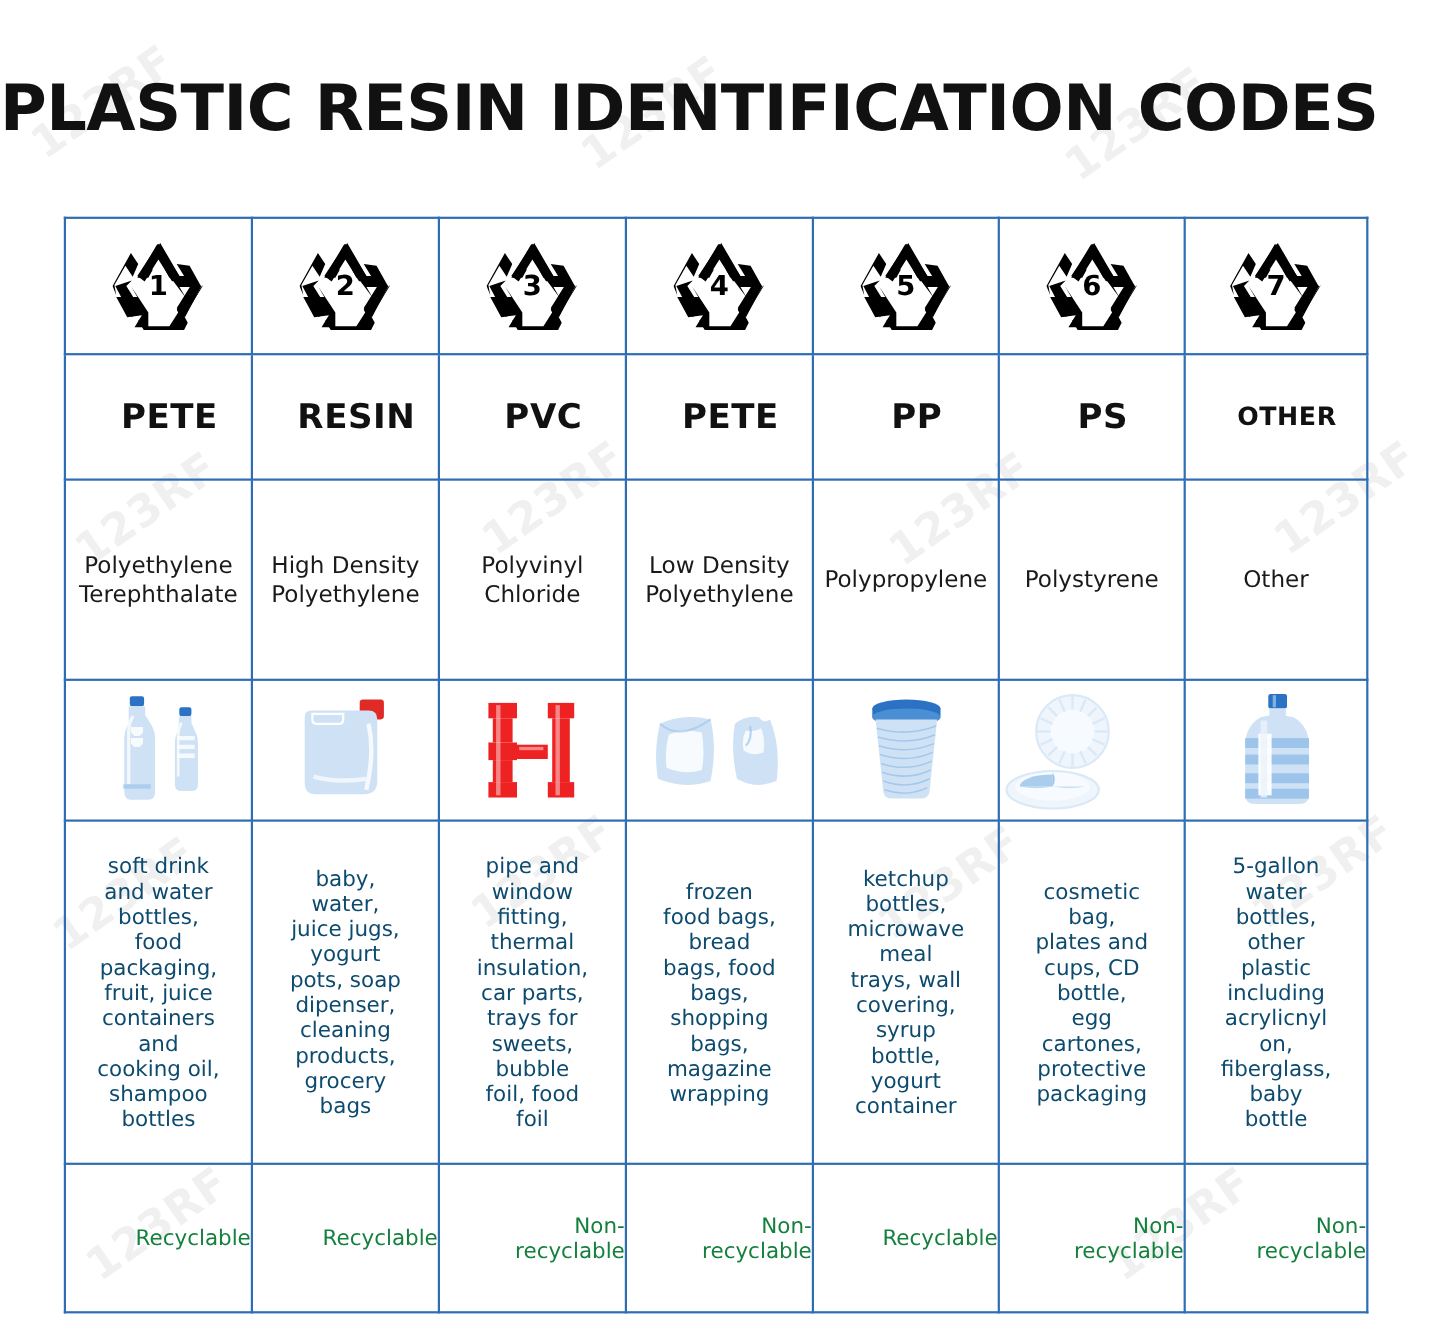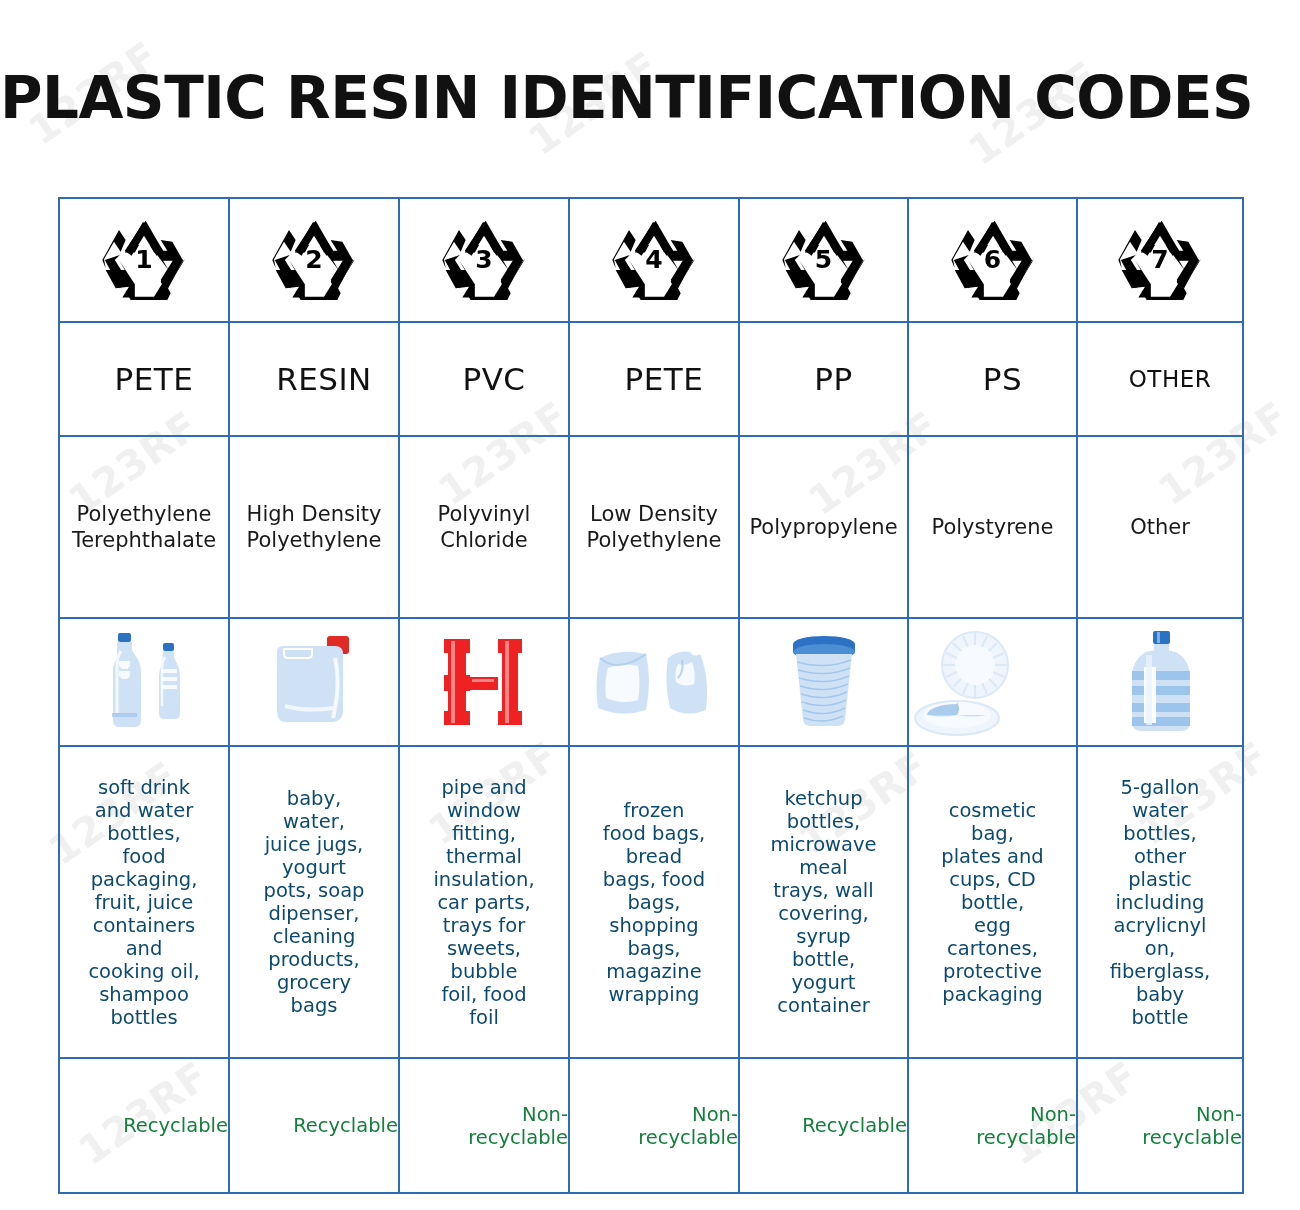--- a/index.html
+++ b/index.html
@@ -72,21 +72,21 @@
   .r-symbol td { height: 122px; }
   .r-abbr   td { height: 112px; }
   .r-name   td { height: 180px; }
   .r-img    td { height: 126px; }
   .r-uses   td { height: 310px; vertical-align: middle; }
   .r-recyc  td { height: 133px; }
 
   .abbr {
     font-family: "DejaVu Sans", sans-serif;
     font-size: 31px;
-    font-weight: normal;
+    font-weight: bold;
     color: #111111;
     letter-spacing: 0.5px;
     margin-left: 20px;
   }
   .abbr.small { font-size: 23px; }
 
   .fullname {
     font-family: "DejaVu Sans", sans-serif;
     font-size: 21px;
     color: #1a1a1a;

